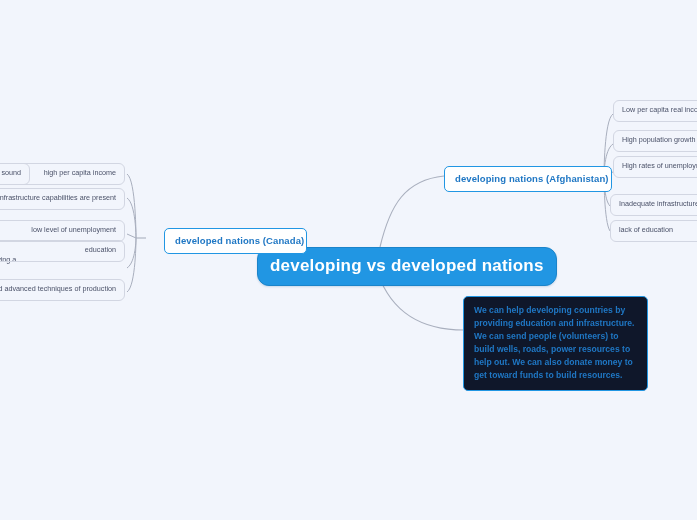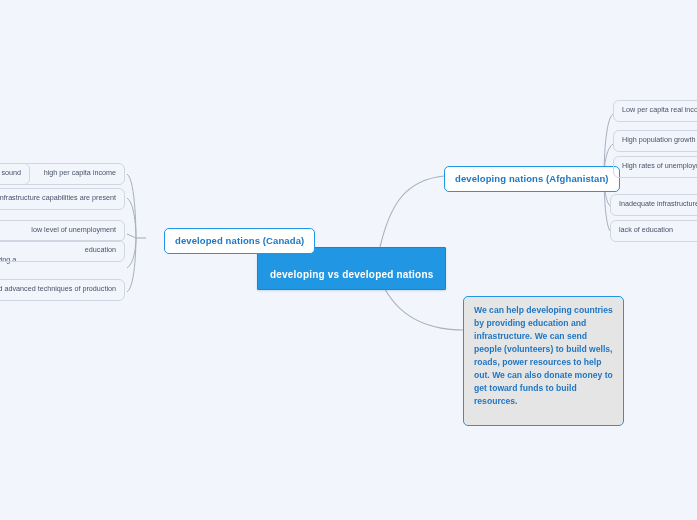--- a/index.html
+++ b/index.html
@@ -30,52 +30,52 @@
     pointer-events: none;
   }
   .node {
     position: absolute;
     box-sizing: border-box;
   }
   
   .root-node {
     background: #2196e3;
     border: 1px solid #1b84ca;
-    border-radius: 1px;
+    border-radius: 12px;
     color: #ffffff;
-    font-size: 10px;
+    font-size: 17px;
     font-weight: bold;
     letter-spacing: 0.2px;
-    padding: 21px 12px 9px 12px;
+    padding: 8px 12px 9px 12px;
     white-space: nowrap;
     box-shadow: 0 1px 2px rgba(30,90,150,0.18);
   }
   
   .branch-node {
     background: #ffffff;
     border: 1.6px solid #2196e3;
     border-radius: 5px;
     color: #1f77c4;
     font-size: 9.5px;
     font-weight: bold;
     letter-spacing: 0.1px;
-    padding: 6px 10px 7px 10px;
+    padding: 6px 2px 7px 10px;
     white-space: nowrap;
   }
   
   .note-node {
-    background: #e5e5e5;
+    background: #0f172a;
     border: 1.6px solid #2196e3;
     border-radius: 5px;
     color: #1f77c4;
     font-size: 8.6px;
     font-weight: bold;
     line-height: 1.52;
-    padding: 7px 9px 16px 10px;
-    width: 161px;
+    padding: 7px 9px 8px 10px;
+    width: 185px;
   }
   
   .sub-node {
     border: 1px solid #d2d6e2;
     border-radius: 6px;
     background: transparent;
     color: #4a5168;
     font-size: 7.2px;
     line-height: 1.5;
     padding: 4px 8px 5px 8px;

